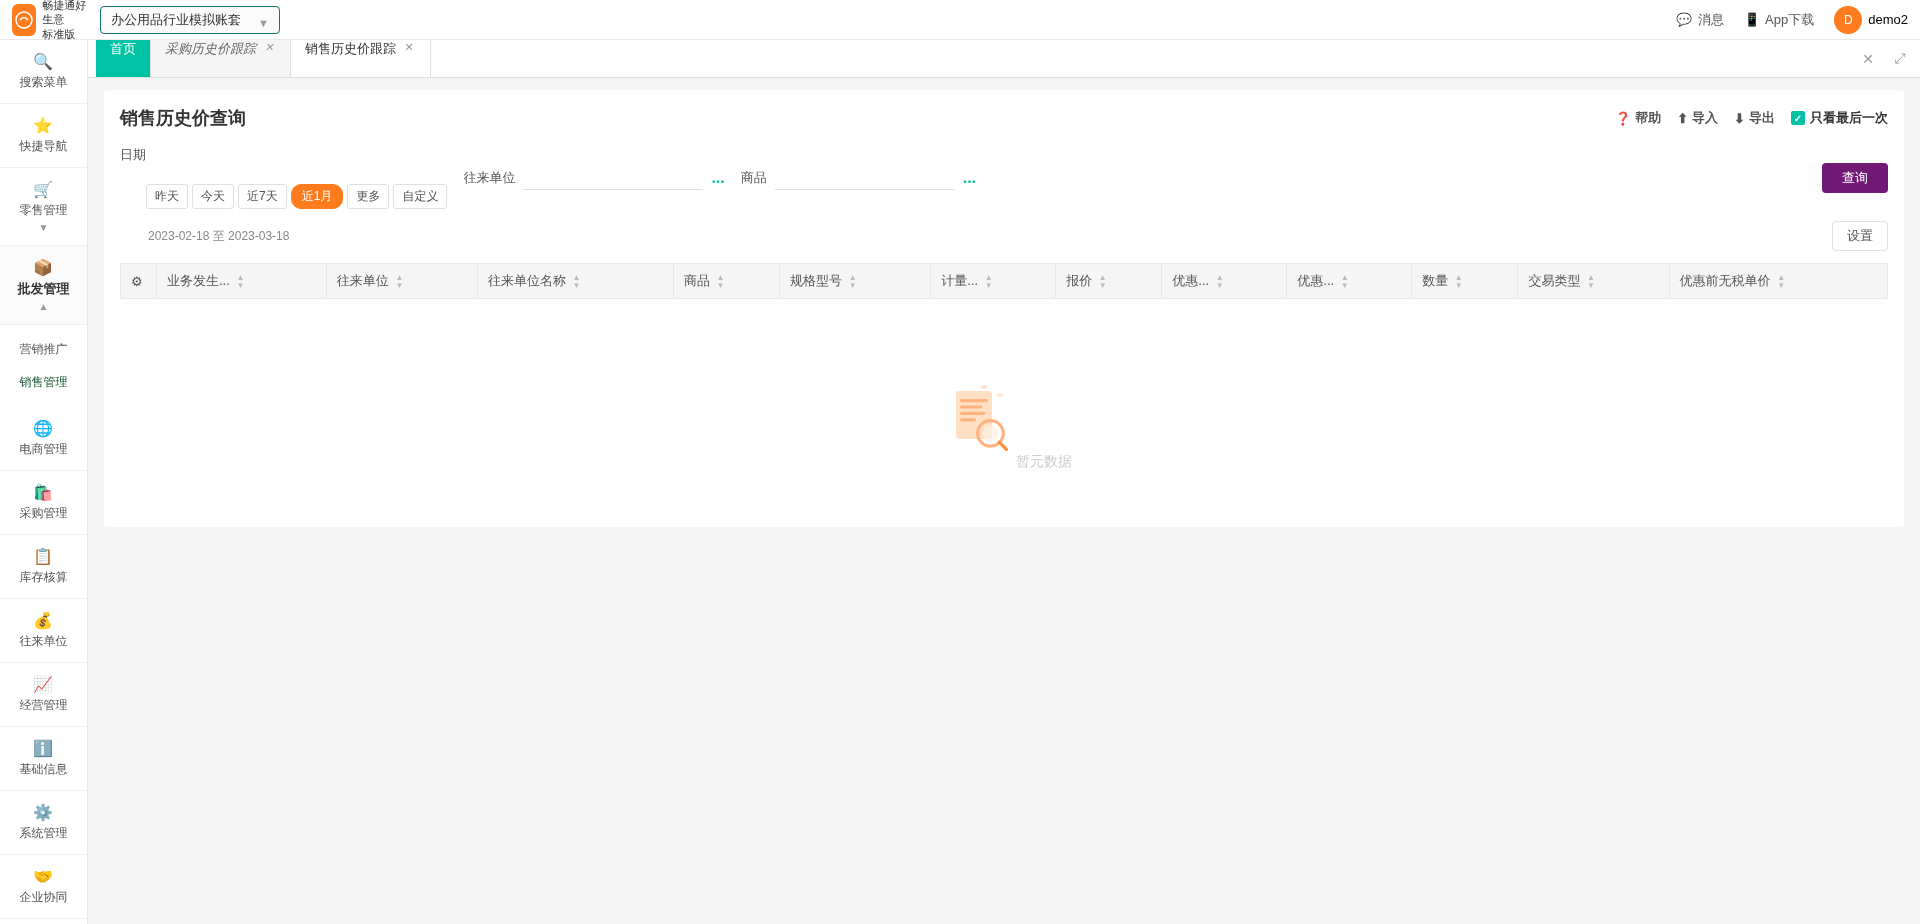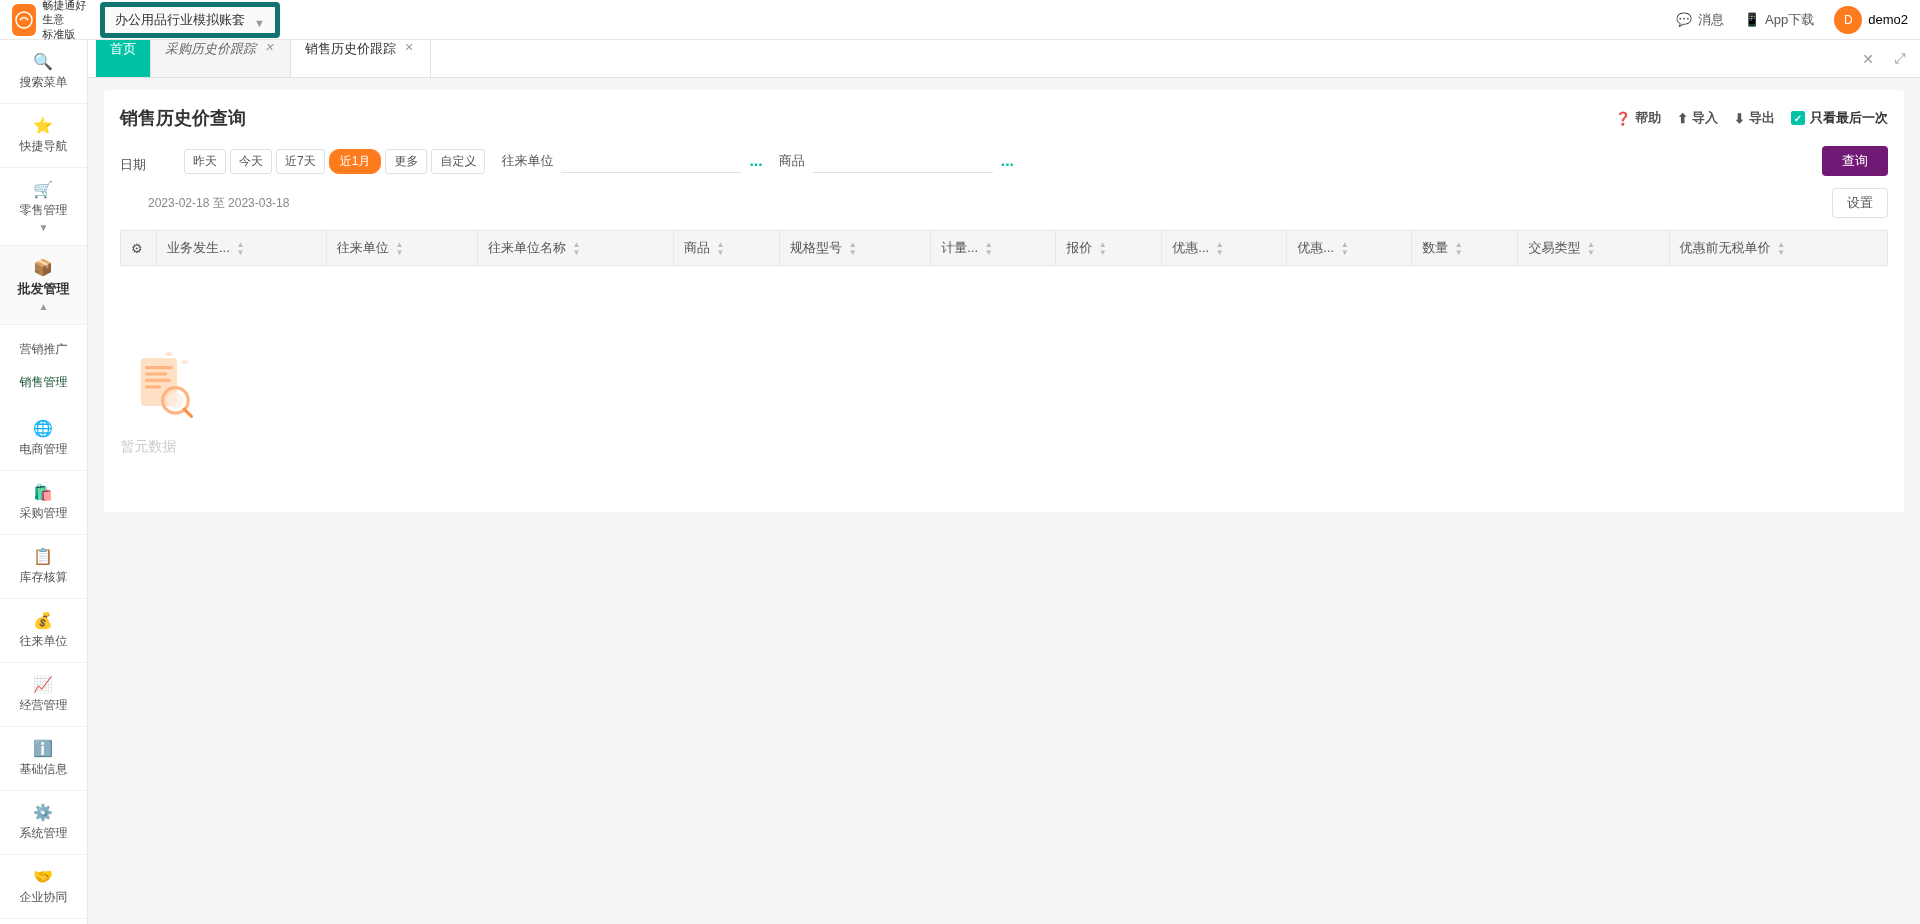--- a/index.html
+++ b/index.html
@@ -37,21 +37,21 @@
     .logo-text {
       font-size: 11px;
       color: #333;
       line-height: 1.3;
     }
     .workspace-selector {
       display: flex;
       align-items: flex-end;
       gap: 4px;
       padding: 4px 10px;
-      border: 5px solid #0f766e;
+      border: 1px solid #0f766e;
       border-radius: 4px;
       cursor: pointer;
       background: #fafafa;
       font-size: 13px;
       color: #333;
       min-width: 180px;
     }
     .workspace-selector .arrow { color: #999; font-size: 11px; margin-left: auto; }
     .top-bar-right {
       margin-left: auto;
@@ -252,22 +252,23 @@
     
     .filter-bar {
       display: flex;
       align-items: center;
       gap: 16px;
       flex-wrap: wrap;
       margin-bottom: 12px;
     }
     .filter-group {
       display: flex;
-      align-items: flex-end;
-      gap: 12px;
+      align-items: flex-start;
+      gap: 20px;
+      flex-direction: column;
     }
     .filter-label {
       color: #555;
       font-size: 13px;
       white-space: nowrap;
     }
     .date-buttons {
       display: flex;
       align-items: center;
       gap: 4px;
@@ -380,22 +381,22 @@
     }
     .data-table td {
       padding: 8px 10px;
       border: 1px solid #e8e8e8;
       color: #333;
     }
 
     
     .empty-state {
       display: flex;
-      flex-direction: column;
-      align-items: flex-start;
+      flex-direction: row;
+      align-items: flex-end;
       justify-content: center;
       padding: 80px 0 40px;
       color: #bbb;
     }
     .empty-icon {
       width: 80px;
       height: 80px;
       margin-bottom: 12px;
     }
     .empty-text {

